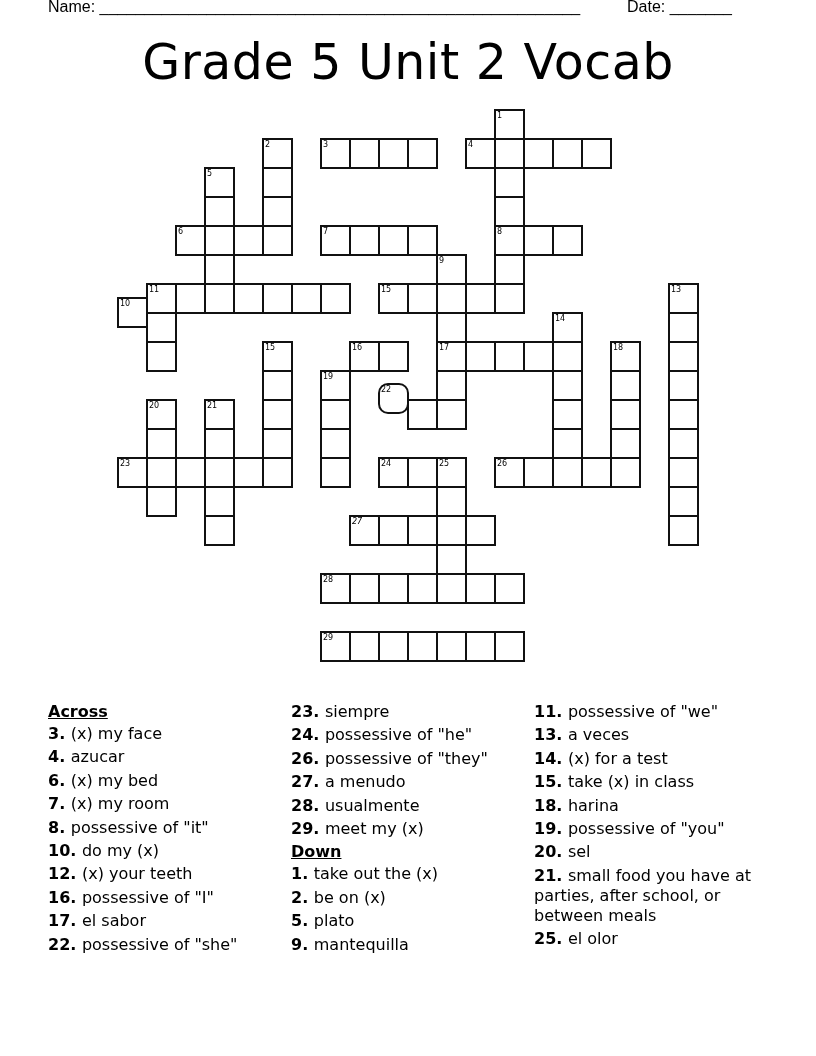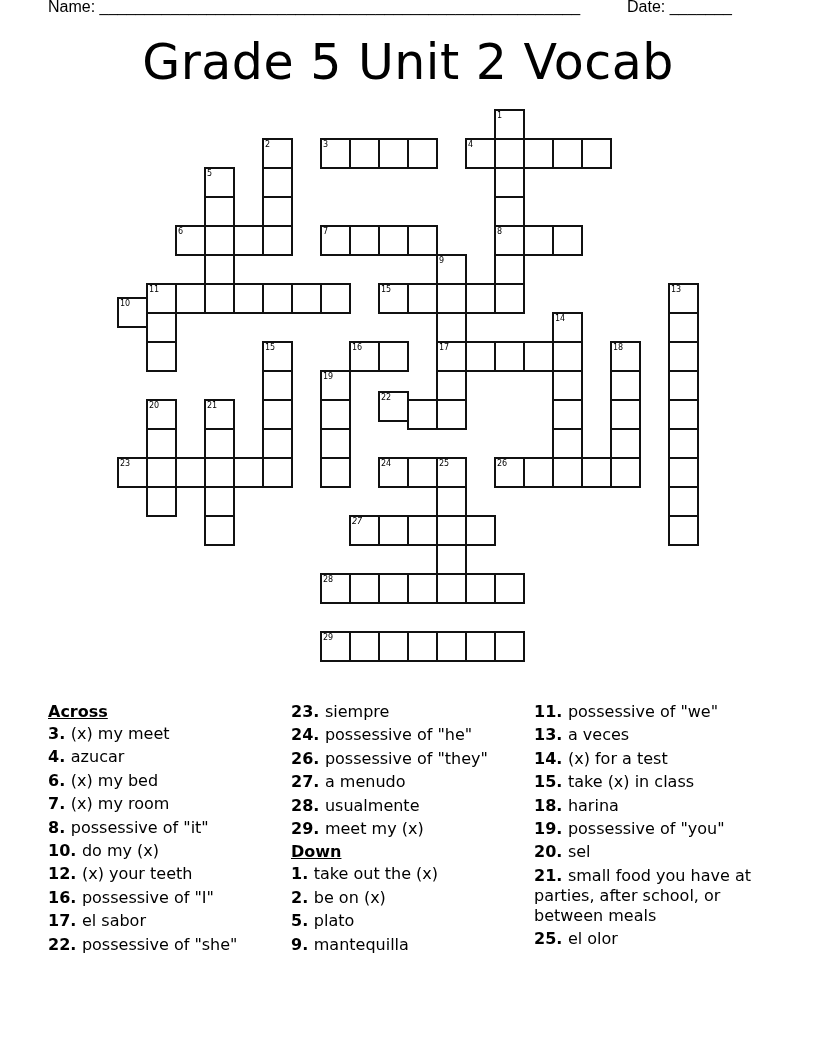--- a/index.html
+++ b/index.html
@@ -151,21 +151,21 @@
     <div class="cell" style="left: 147px; top: 429px;"></div>
     <div class="cell" style="left: 147px; top: 458px;"></div>
     <div class="cell" style="left: 147px; top: 487px;"></div>
     <div class="cell" style="left: 205px; top: 400px;">
       <span class="num">21</span>
     </div>
     <div class="cell" style="left: 205px; top: 429px;"></div>
     <div class="cell" style="left: 205px; top: 458px;"></div>
     <div class="cell" style="left: 205px; top: 487px;"></div>
     <div class="cell" style="left: 205px; top: 516px;"></div>
-    <div class="cell" style="left: 379px; top: 392px;">
+    <div class="cell" style="left: 379px; top: 384px; border-radius: 10px;">
       <span class="num">22</span>
     </div>
     <div class="cell" style="left: 408px; top: 400px;"></div>
     <div class="cell" style="left: 118px; top: 458px;">
       <span class="num">23</span>
     </div>
     <div class="cell" style="left: 176px; top: 458px;"></div>
     <div class="cell" style="left: 234px; top: 458px;"></div>
     <div class="cell" style="left: 379px; top: 458px;">
       <span class="num">24</span>
@@ -204,21 +204,21 @@
     <div class="cell" style="left: 379px; top: 632px;"></div>
     <div class="cell" style="left: 408px; top: 632px;"></div>
     <div class="cell" style="left: 437px; top: 632px;"></div>
     <div class="cell" style="left: 466px; top: 632px;"></div>
     <div class="cell" style="left: 495px; top: 632px;"></div>
   </div>
 
 <div class="clues" style="left:48px; width:240px;">
   <div class="sec">Across</div>
   <div id="col1">
-      <div class="clue"><b>3. </b><span>(x) my meet</span></div>
+      <div class="clue"><b>3. </b><span>(x) my face</span></div>
       <div class="clue"><b>4. </b><span>azucar</span></div>
       <div class="clue"><b>6. </b><span>(x) my bed</span></div>
       <div class="clue"><b>7. </b><span>(x) my room</span></div>
       <div class="clue"><b>8. </b><span>possessive of "it"</span></div>
       <div class="clue"><b>10. </b><span>do my (x)</span></div>
       <div class="clue"><b>12. </b><span>(x) your teeth</span></div>
       <div class="clue"><b>16. </b><span>possessive of "I"</span></div>
       <div class="clue"><b>17. </b><span>el sabor</span></div>
       <div class="clue"><b>22. </b><span>possessive of "she"</span></div>
     </div>

